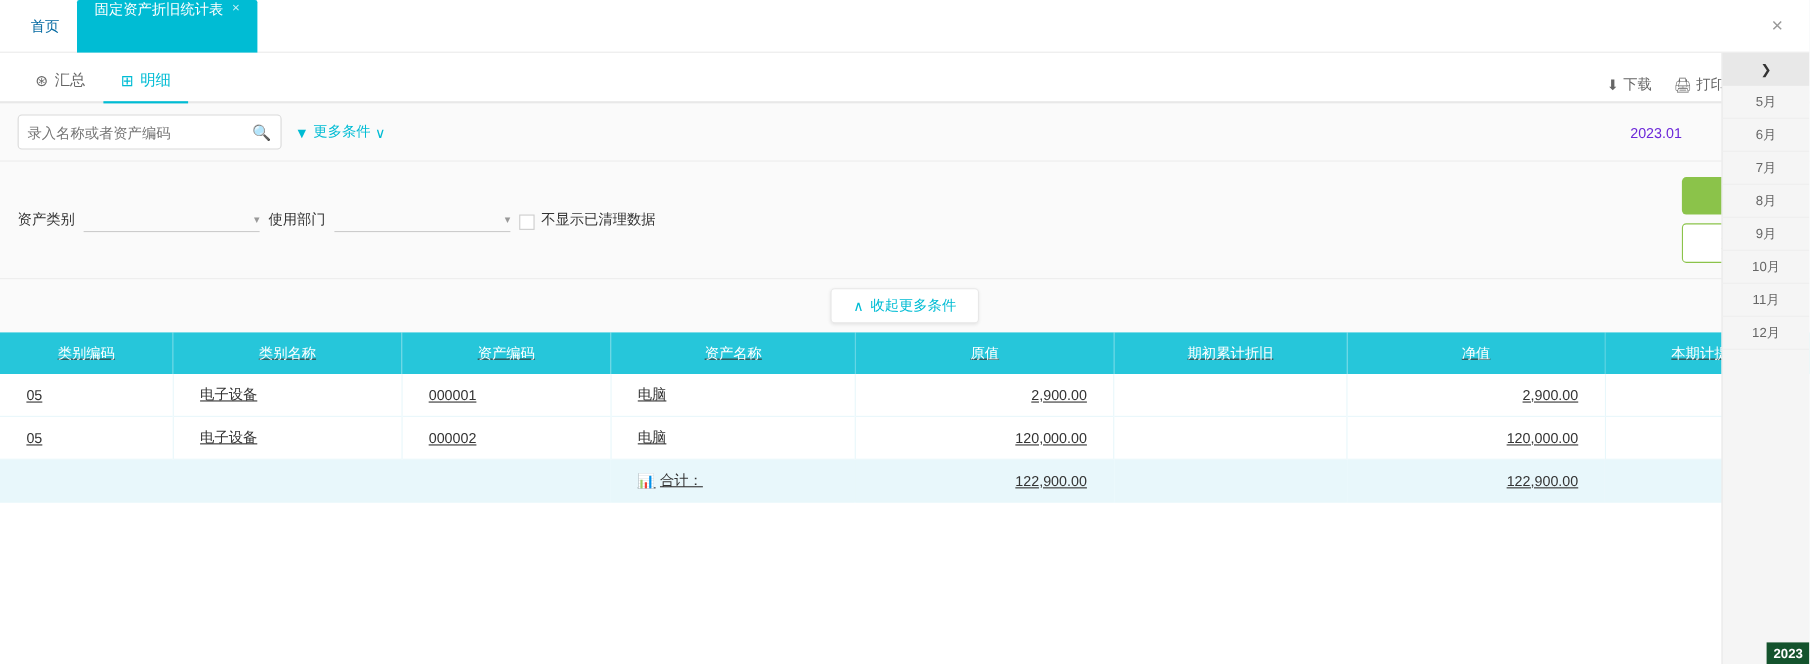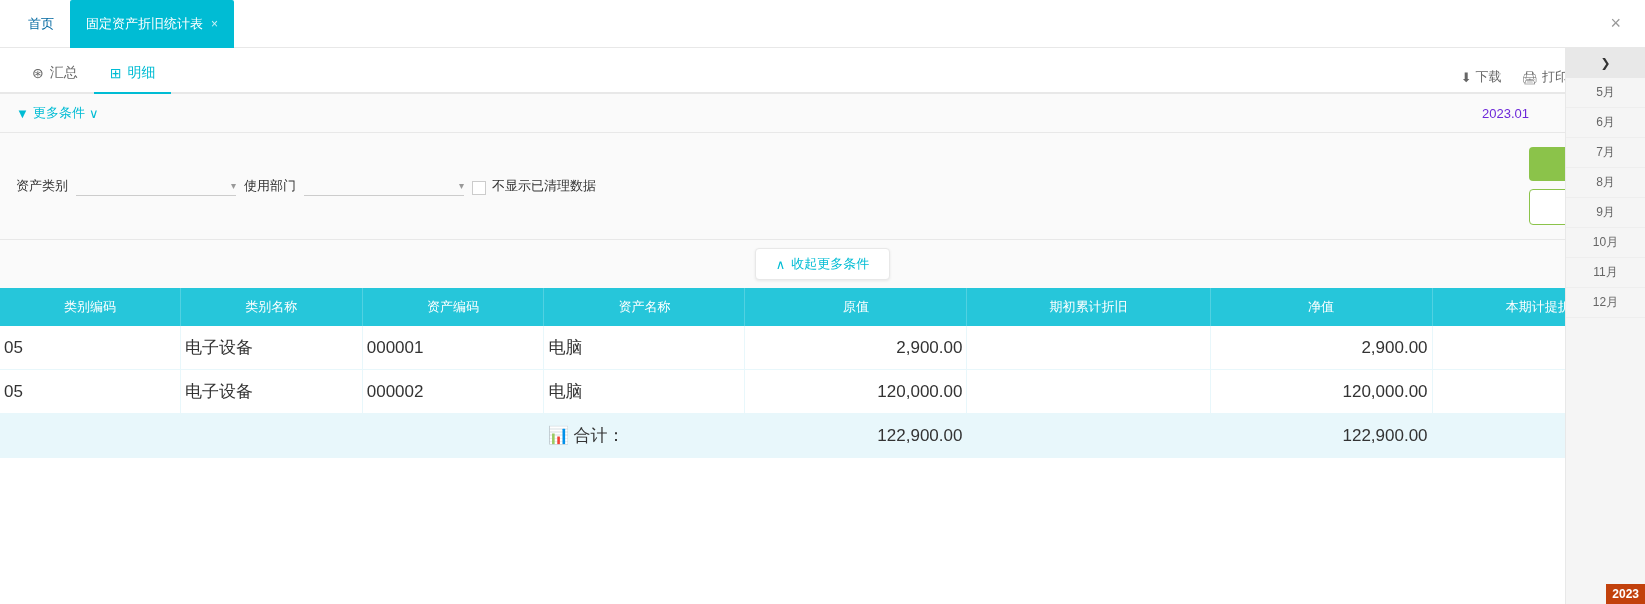--- a/index.html
+++ b/index.html
@@ -7,21 +7,21 @@
 
     
     .top-nav {
       display: flex; align-items: center; height: 48px; background: #fff;
       border-bottom: 1px solid #e8e8e8; padding: 0 16px; gap: 4px;
     }
     .nav-home {
       color: #0369a1; font-size: 13px; padding: 0 12px; cursor: pointer; line-height: 48px;
     }
     .nav-tab {
-      display: flex; align-items: center; background: #00bcd4; color: #fff;
+      display: flex; background: #00bcd4; color: #fff;
       padding: 0 16px; height: 48px; font-size: 13px; cursor: pointer; gap: 8px;
       border-radius: 2px 2px 0 0;
     }
     .nav-tab-close { font-size: 12px; cursor: pointer; opacity: 0.8; }
     .nav-close-btn {
       margin-left: auto; color: #999; font-size: 18px; cursor: pointer; padding: 0 8px;
     }
 
     
     .main-content {
@@ -72,21 +72,21 @@
     }
     .date-nav-top {
       background: #e8e8e8; width: 100%; text-align: center; padding: 8px 4px;
       font-size: 12px; color: #333; cursor: pointer;
     }
     .date-month {
       width: 100%; text-align: center; padding: 6px 4px; font-size: 12px;
       color: #666; cursor: pointer; border-bottom: 1px solid #eee;
     }
     .date-year-badge {
-      position: absolute; bottom: 0; right: 0; background: #c2410c; color: #fff;
+      position: absolute; bottom: 0; right: 0; background: #14532d; color: #fff;
       font-size: 12px; padding: 3px 6px; font-weight: bold;
     }
 
     
     .adv-filter {
       padding: 14px 16px; background: #fafafa; border-bottom: 1px solid #e8e8e8;
       display: flex; flex-wrap: wrap; gap: 8px; align-items: center;
     }
     .filter-item { display: flex; align-items: center; gap: 8px; }
     .filter-label { font-size: 13px; color: #333; white-space: nowrap; }
@@ -116,31 +116,31 @@
       background: #fafafa;
     }
     .collapse-btn {
       display: flex; align-items: center; gap: 6px; background: #fff;
       border: 1px solid #e8e8e8; border-radius: 4px; padding: 6px 20px;
       cursor: pointer; color: #00bcd4; font-size: 13px; box-shadow: 0 1px 3px rgba(0,0,0,0.08);
     }
 
     
     .data-table { width: 100%; border-collapse: collapse; }
-    .table-wrap { overflow: auto; max-height: 220px; }
+    .table-wrap { overflow: auto; max-height: 220px; text-decoration: underline; }
     .data-table thead tr {
       background: #26c6da; color: #fff;
     }
     .data-table thead th {
       padding: 10px 12px; font-size: 13px; font-weight: normal;
       border-right: 1px solid rgba(255,255,255,0.2); white-space: nowrap; text-align: center;
     }
     .data-table tbody tr { background: #fff; border-bottom: 1px solid #e8f7fb; }
     .data-table tbody td {
-      padding: 10px 4px; font-size: 17px; border-right: 1px solid #e8f7fb;
+      padding: 10px 24px; font-size: 13px; border-right: 1px solid #e8f7fb;
       text-align: left; white-space: nowrap;
     }
     .data-table tbody td.num { text-align: right; }
     .data-table .total-row { background: #e8f7fb; }
     .total-row td { font-weight: 500; }
     .total-label { display: flex; align-items: center; gap: 4px; }
   </style>
 </head>
 <body>
 
@@ -174,20 +174,24 @@
         <span>打印</span>
       </div>
       <div class="toolbar-btn">
         <span>↻</span>
         <span>刷新</span>
       </div>
     </div>
   </div>
 
   <div class="filter-bar">
+    <div class="search-input-wrap">
+      <input type="text" placeholder="录入名称或者资产编码" style="">
+      <span class="search-icon-btn">🔍</span>
+    </div>
     <div class="more-filter-btn">
       <span>▼</span>
       <span>更多条件</span>
       <span>∨</span>
     </div>
 
     <div style="margin-left: auto; color: #6d28d9; font-size: 13px; padding-right: 100px;">
       <span>2023.01</span>
     </div>
   </div>

